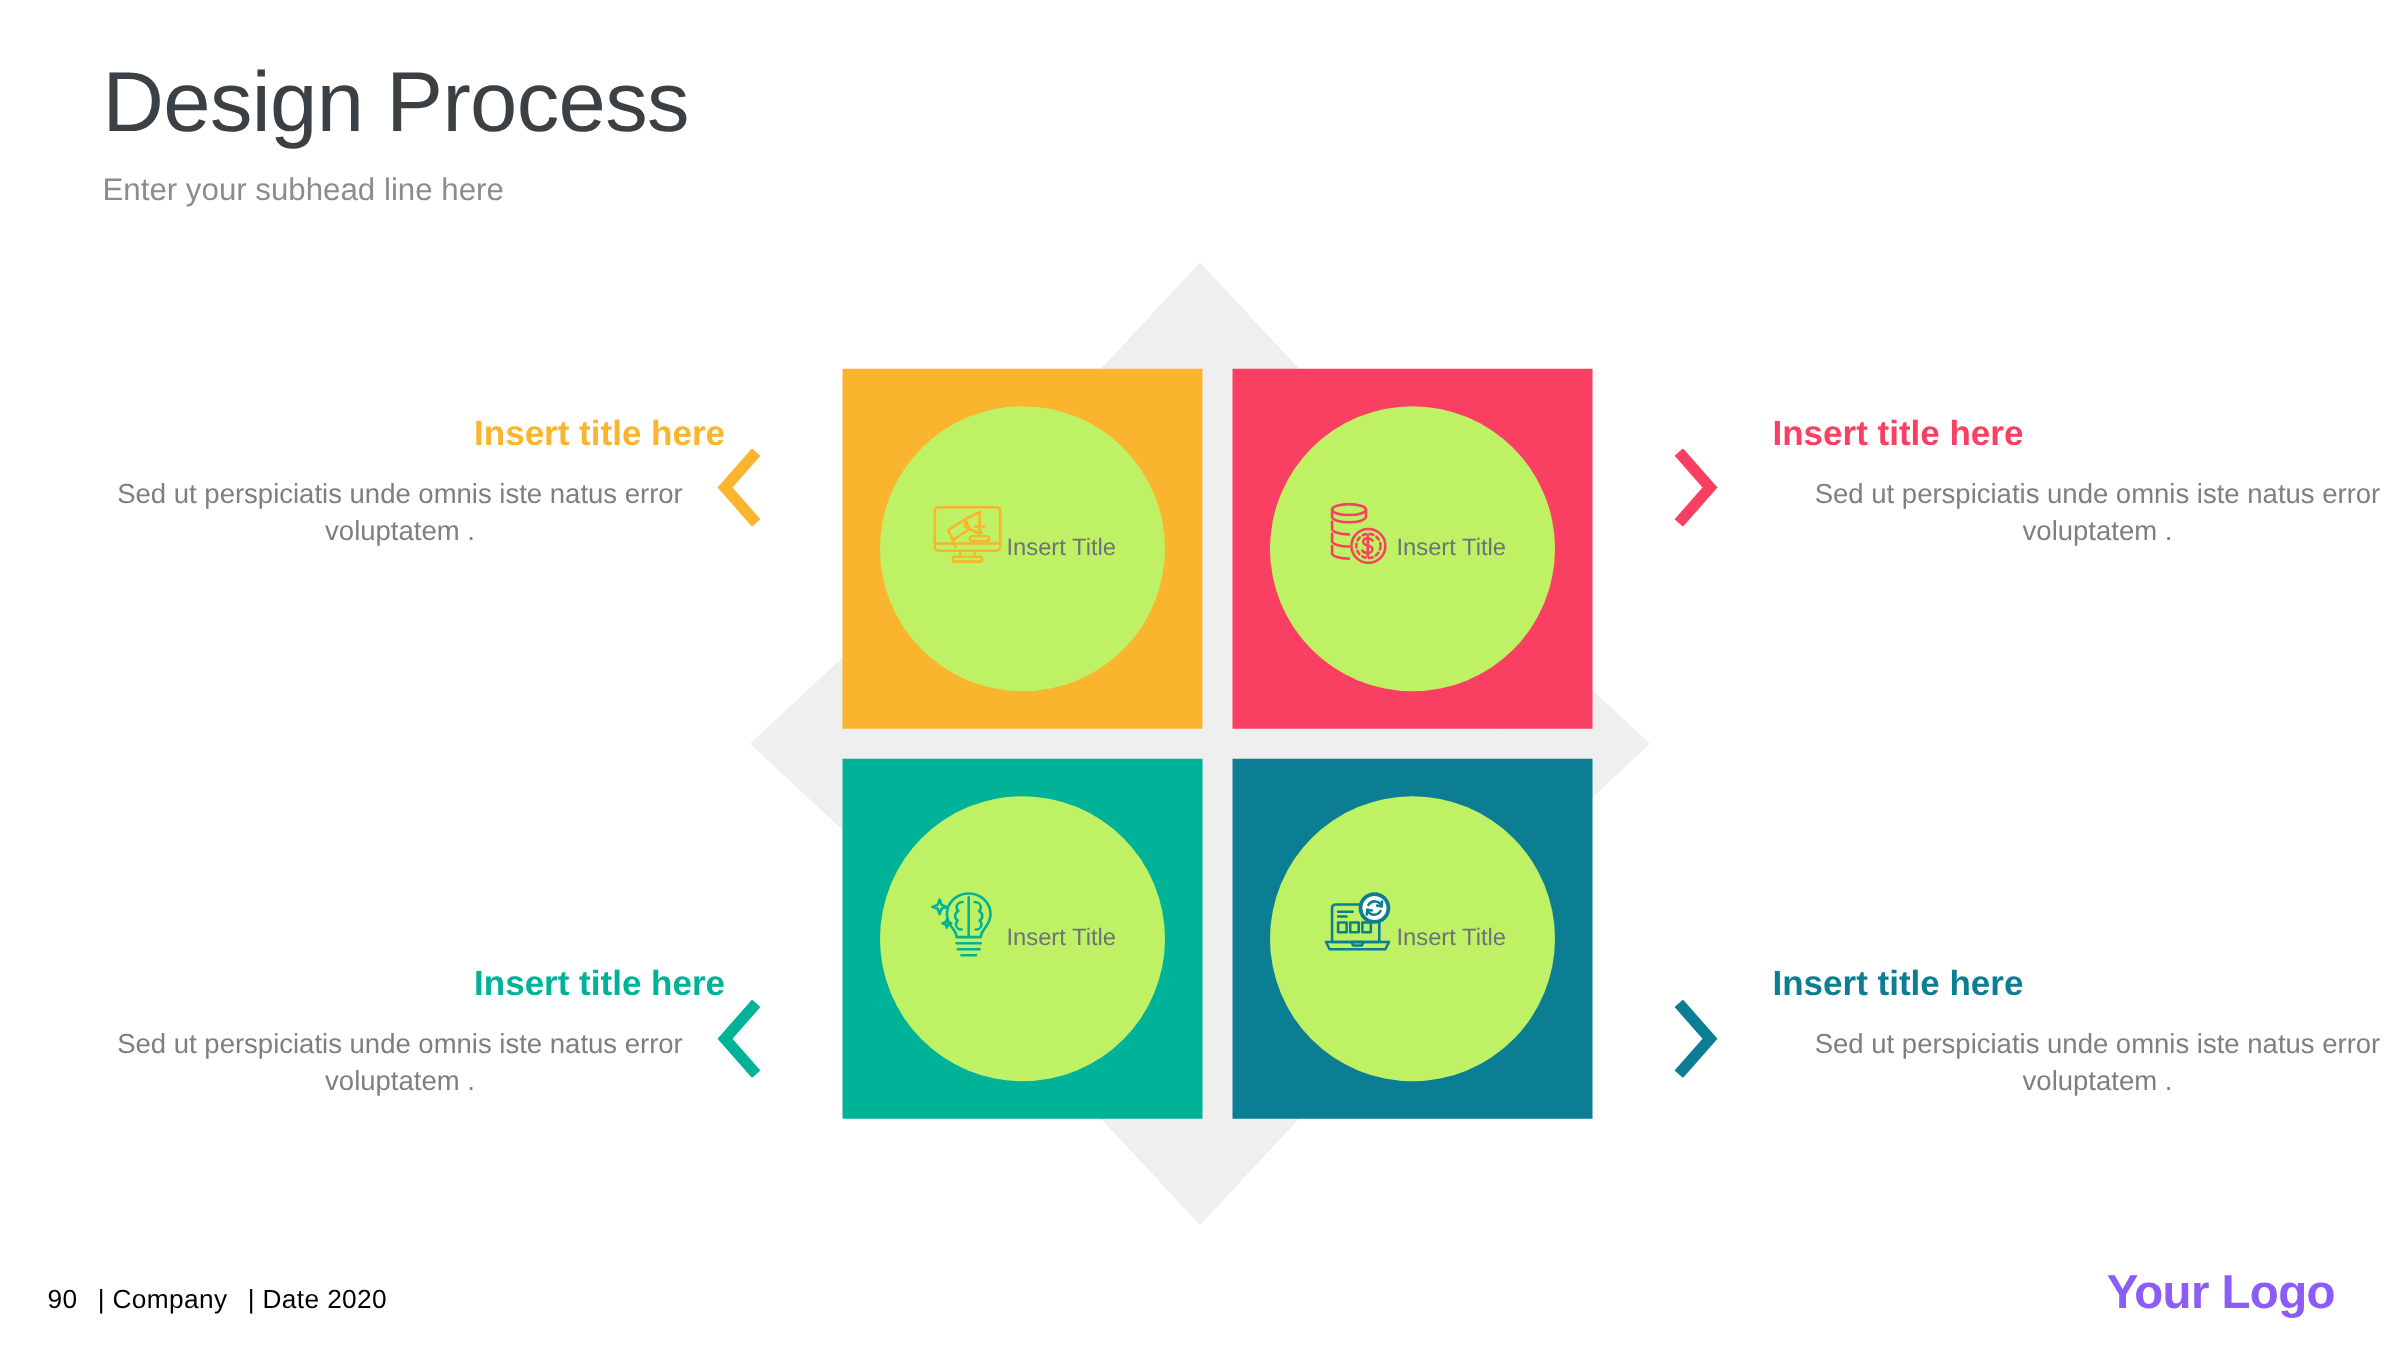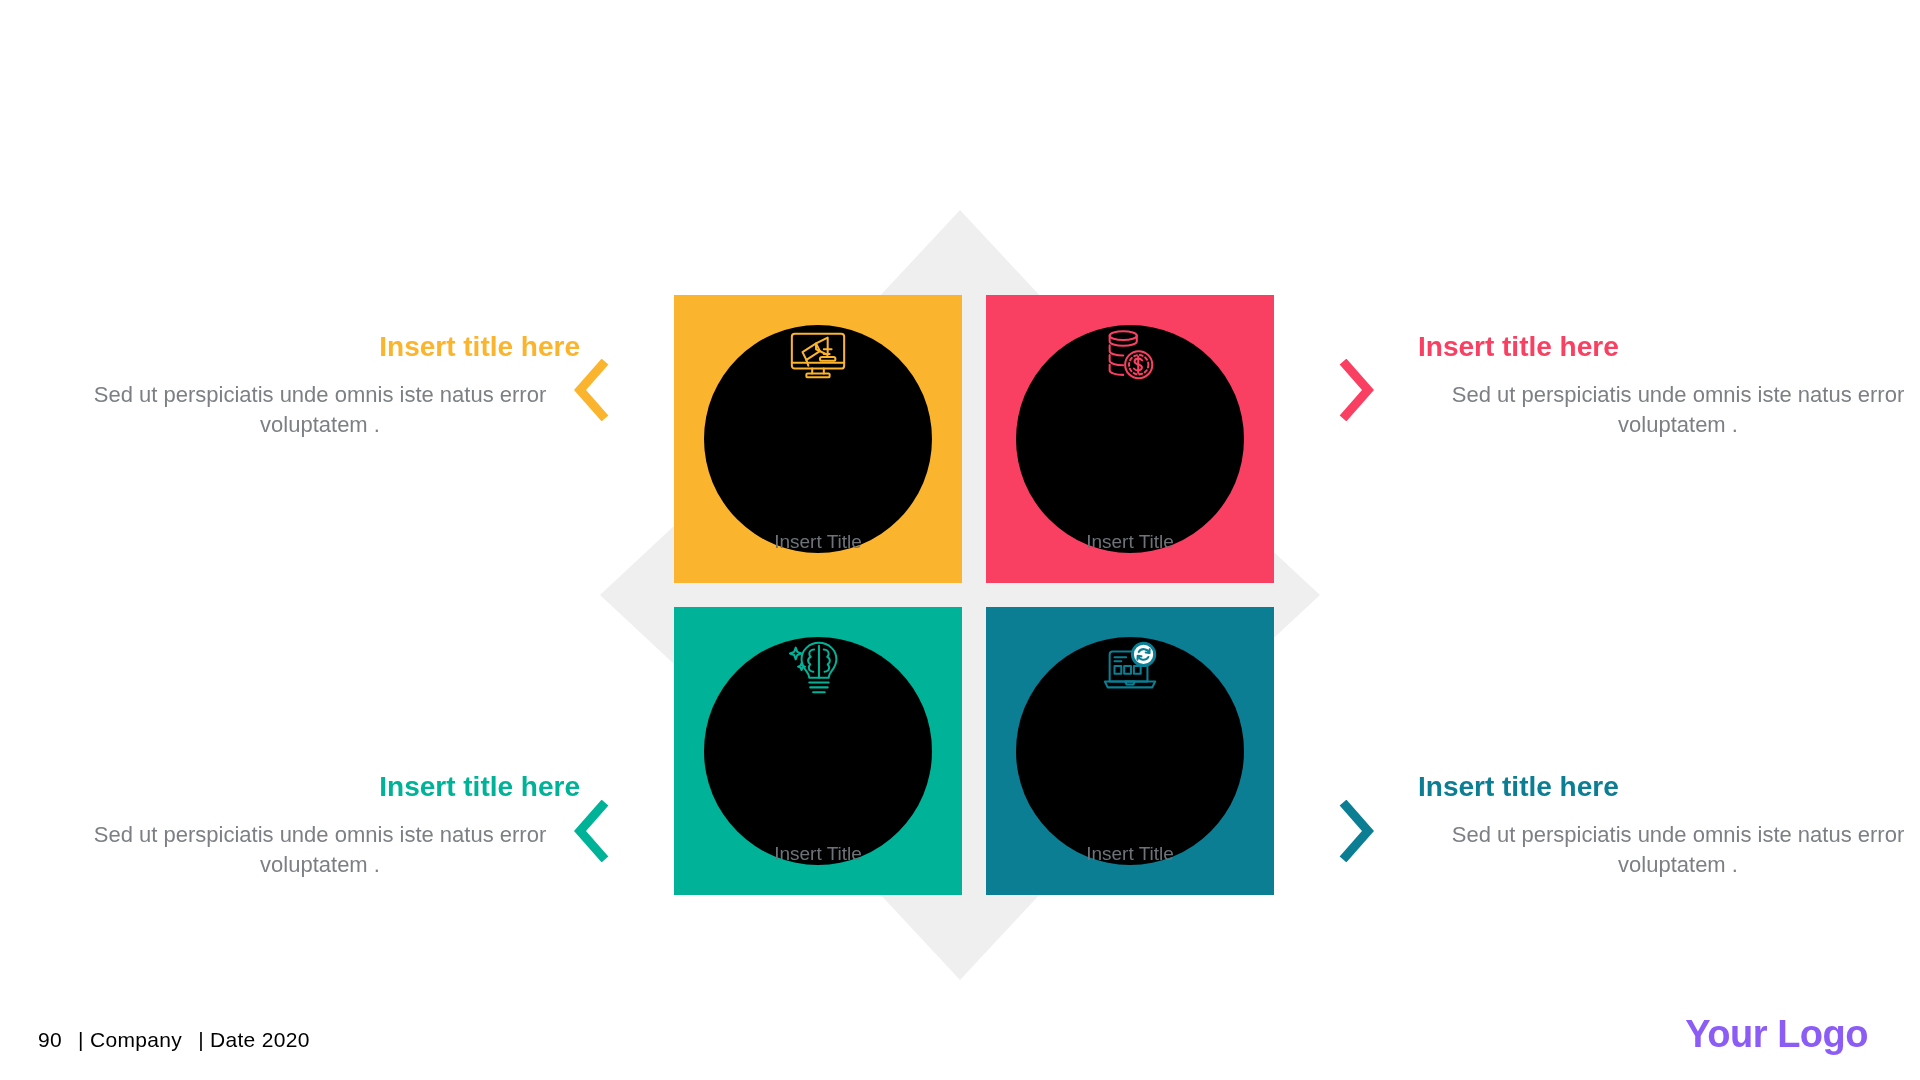--- a/index.html
+++ b/index.html
@@ -56,25 +56,25 @@
   .tile {
     position:relative;
     display:flex;
     align-items:center;
     justify-content:center;
   }
   .tile-circle {
     width:228px;
     height:228px;
     border-radius:50%;
-    background:#000000;
+    background:#bef264;
     display:flex;
-    flex-direction:column;
+    flex-direction:row;
     align-items:center;
-    justify-content:space-between;
+    justify-content:center;
   }
   .tile-icon { width:62px; height:62px; margin-bottom:22px; }
   .tile-label {
     font-size:19px;
     color:#6d7378;
     font-weight:400;
   }
 
   
   .side-block { position:absolute; width:520px; }
@@ -112,20 +112,22 @@
     font-size:38px;
     font-weight:bold;
     color:#8b5cf6;
     letter-spacing:-0.5px;
   }
 </style>
 </head>
 <body>
 
 <div class="slide-header">
+  <div class="slide-title">Design Process</div>
+  <div class="slide-subhead">Enter your subhead line here</div>
 </div>
 
 <div class="diagram">
 
   <svg class="bg-arrows" viewBox="0 0 720 770">
 
     <polygon points="360,0 470,118 250,118" fill="#EFEFEF"></polygon>
 
     <polygon points="360,770 250,652 470,652" fill="#EFEFEF"></polygon>
 

